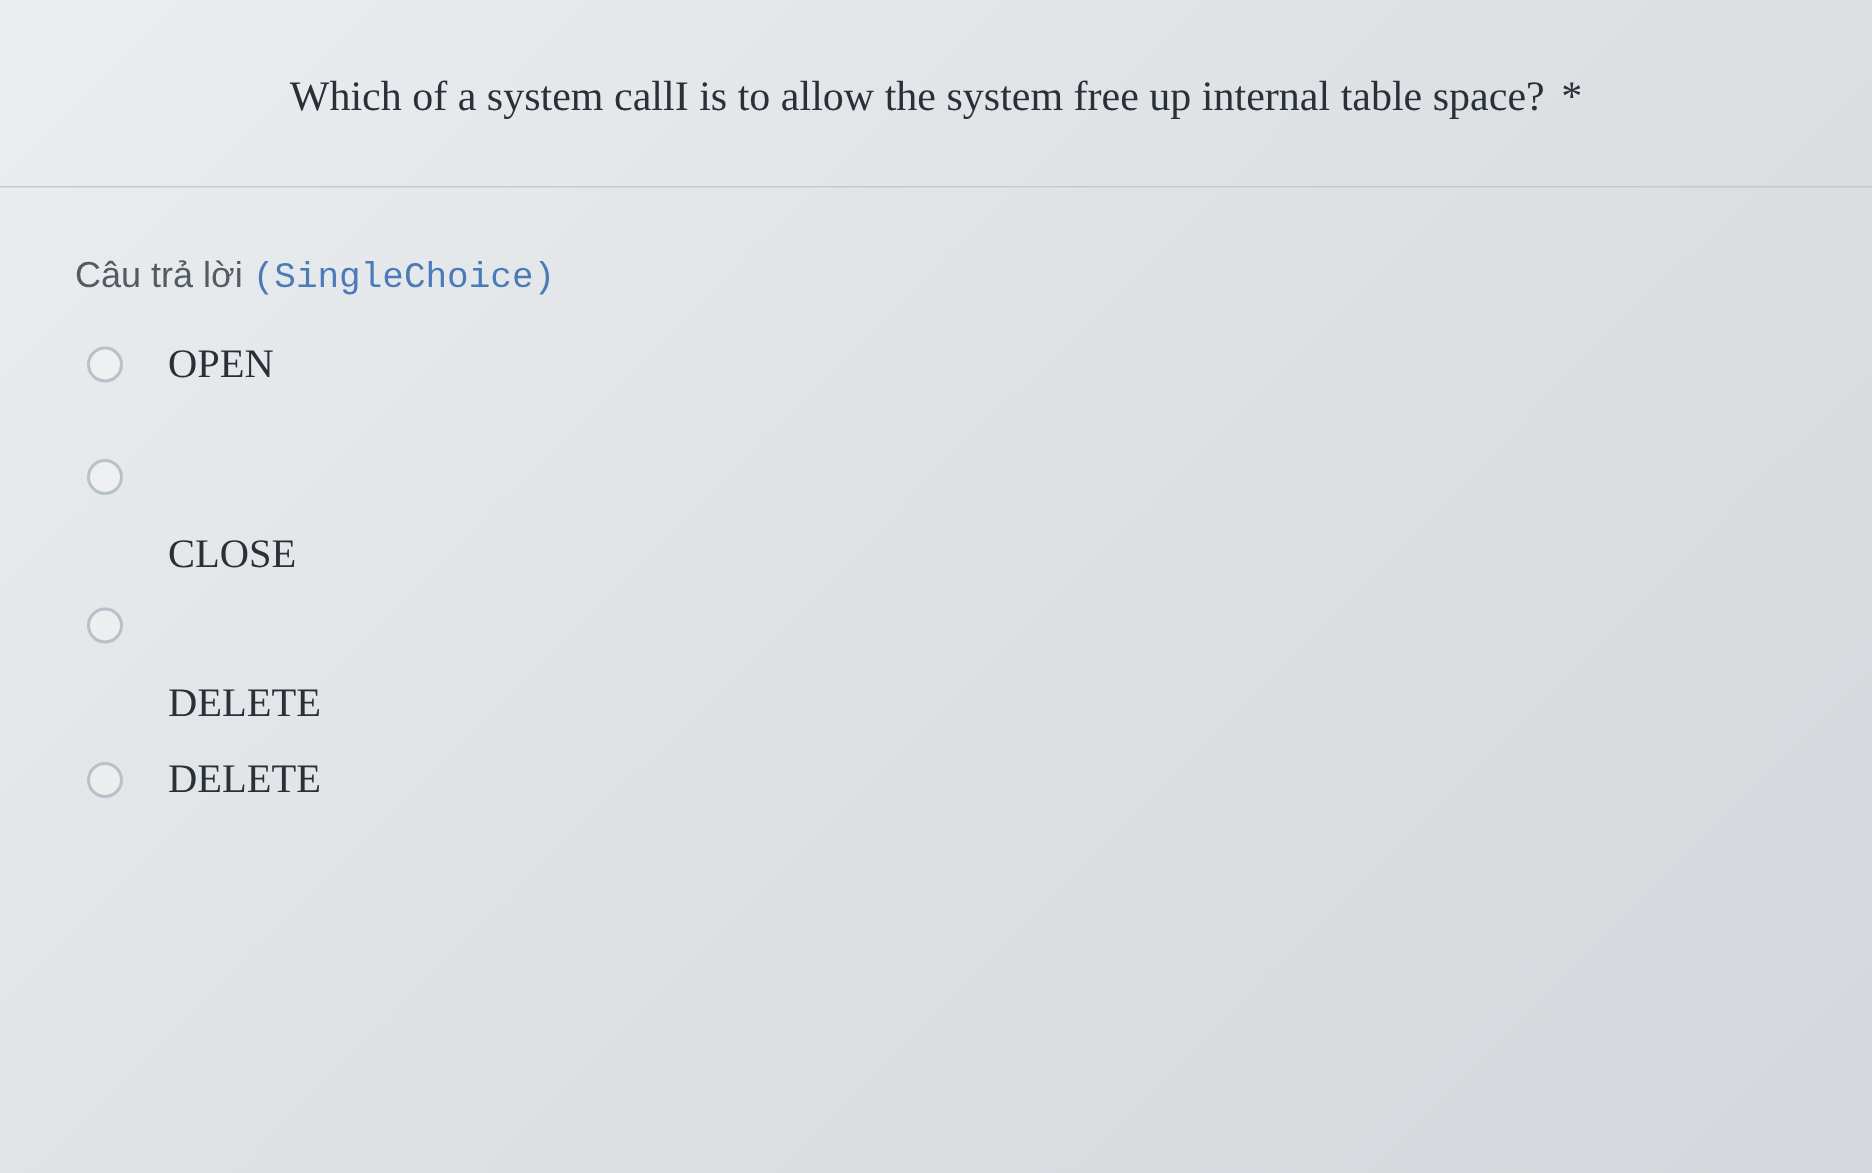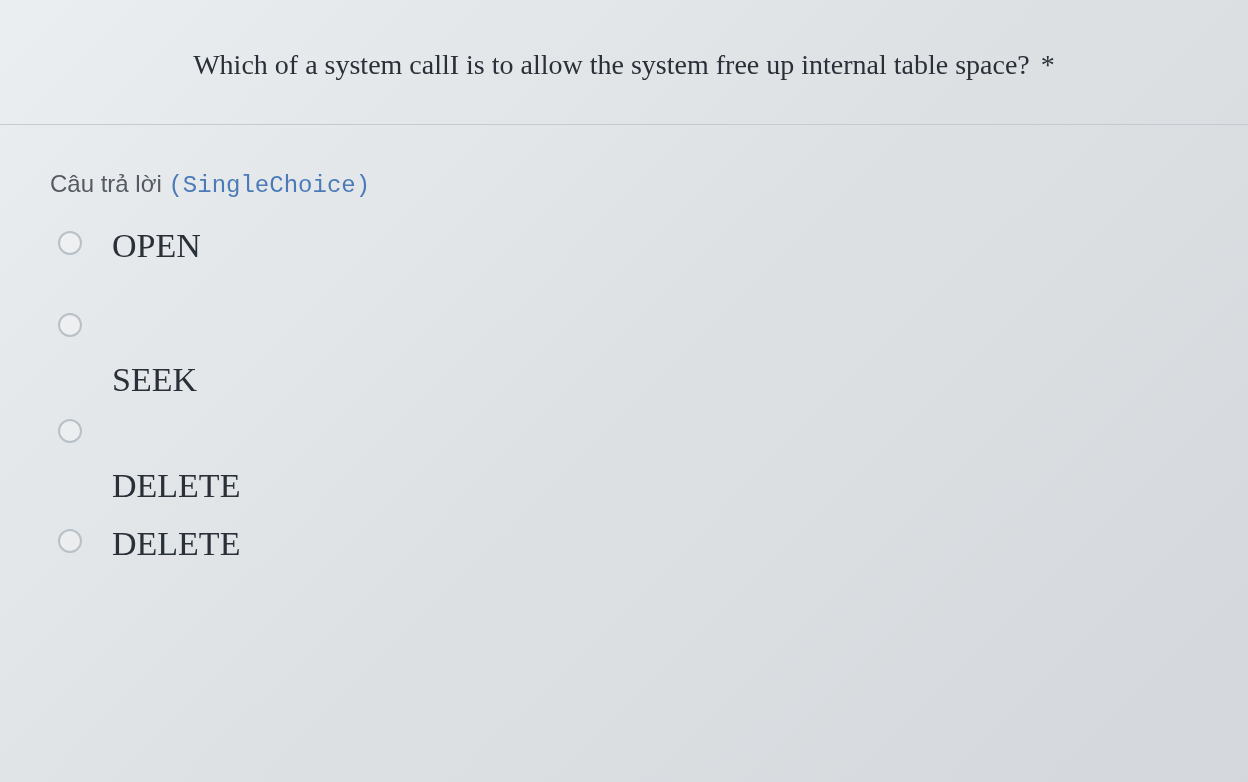--- a/index.html
+++ b/index.html
@@ -55,21 +55,21 @@
       width: 24px;
       height: 24px;
       border: 2px solid #b8c0c8;
       border-radius: 50%;
       background: rgba(255,255,255,0.3);
       flex-shrink: 0;
       margin-top: 4px;
       cursor: pointer;
     }
     .option-label {
-      font-size: 34px;
+      font-size: 27px;
       color: #2a3038;
       margin-left: 30px;
       font-family: Georgia, 'Times New Roman', serif;
     }
     .option-wrap-offset {
       margin-bottom: 20px;
     }
     .option-wrap-offset .radio-circle {
       margin-bottom: 24px;
     }
@@ -96,21 +96,21 @@
 
   <div class="options-list">
 
     <div class="option-row">
       <div class="radio-circle"></div>
       <div class="option-label">OPEN</div>
     </div>
 
     <div class="option-wrap-offset">
       <div class="radio-circle"></div>
-      <div class="option-label">SEEK</div>
+      <div class="option-label">CLOSE</div>
     </div>
 
     <div class="option-wrap-offset">
       <div class="radio-circle"></div>
       <div class="option-label">DELETE</div>
     </div>
 
     <div class="option-row" style="margin-bottom:0;">
       <div class="radio-circle"></div>
       <div class="option-label">DELETE</div>

